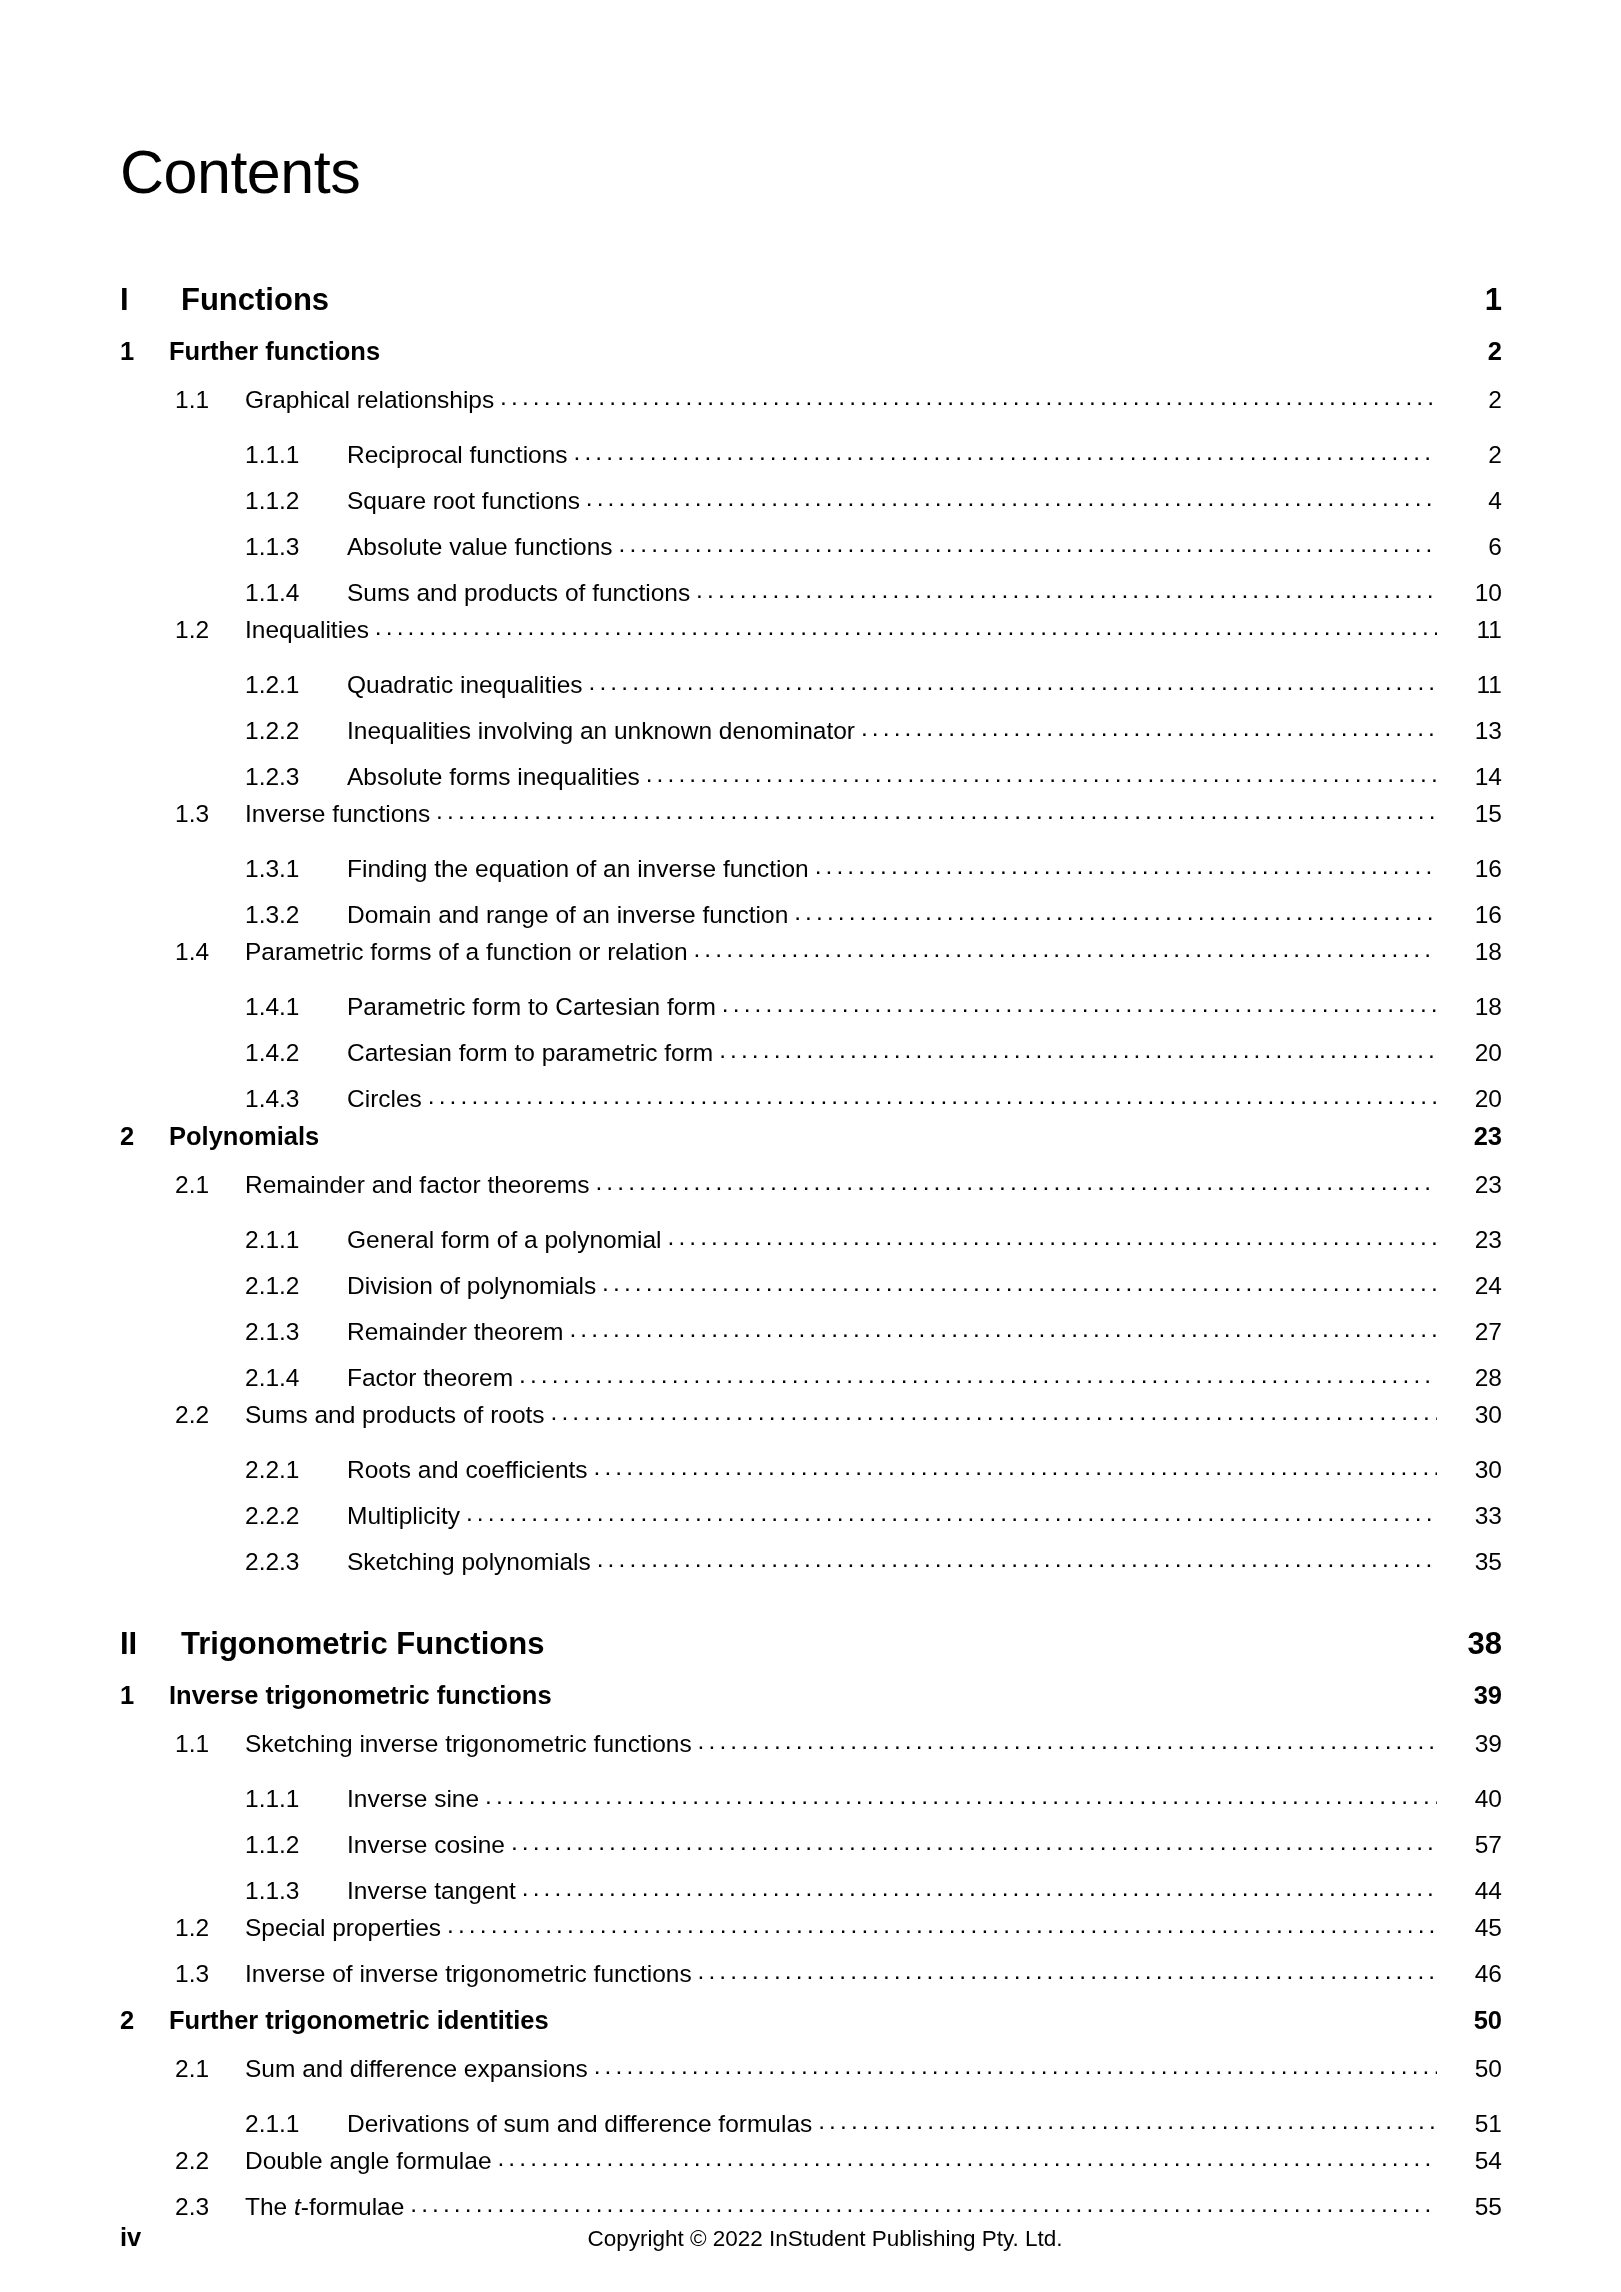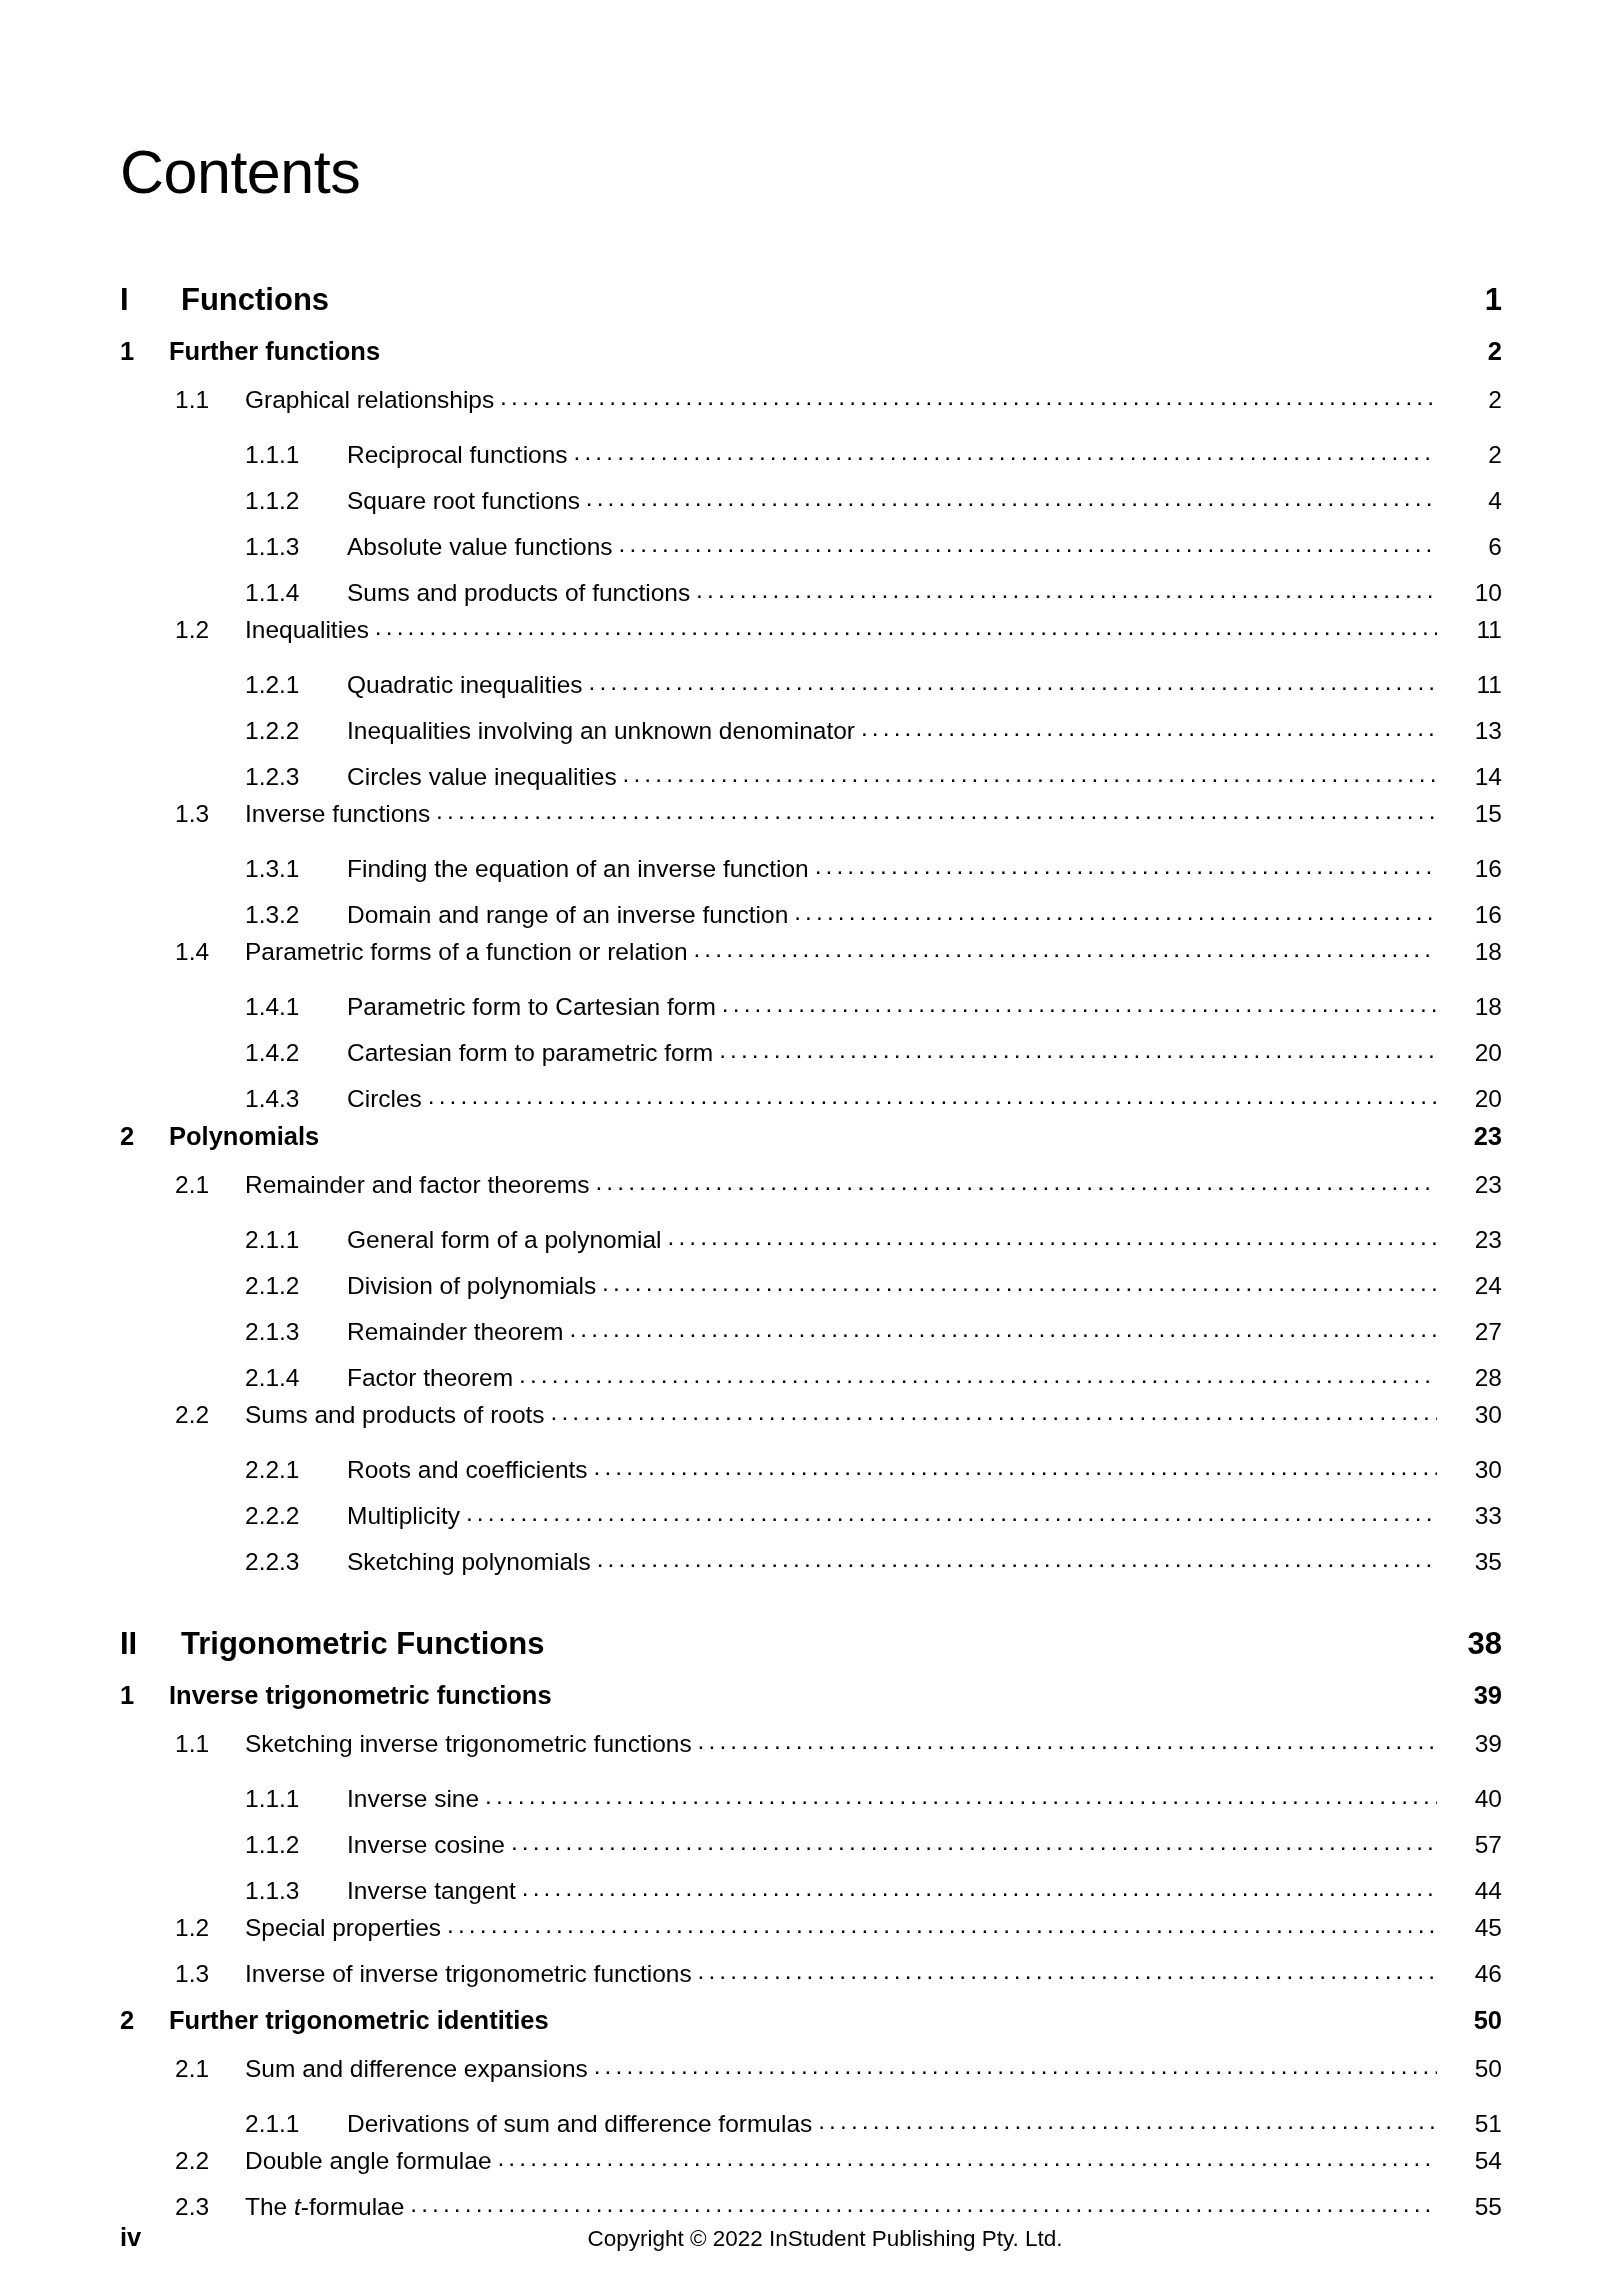--- a/index.html
+++ b/index.html
@@ -207,21 +207,21 @@
         <span class="pageno">11</span>
       </div>
       <div class="entry subsection">
         <span class="num">1.2.2</span>
         <span class="label">Inequalities involving an unknown denominator</span>
         <span class="leader">...............................................................................................................................................................</span>
         <span class="pageno">13</span>
       </div>
       <div class="entry subsection">
         <span class="num">1.2.3</span>
-        <span class="label">Circles value inequalities</span>
+        <span class="label">Absolute forms inequalities</span>
         <span class="leader">...............................................................................................................................................................</span>
         <span class="pageno">14</span>
       </div>
       <div class="entry section">
         <span class="num">1.3</span>
         <span class="label">Inverse functions</span>
         <span class="leader">...............................................................................................................................................................</span>
         <span class="pageno">15</span>
       </div>
       <div class="entry subsection">

